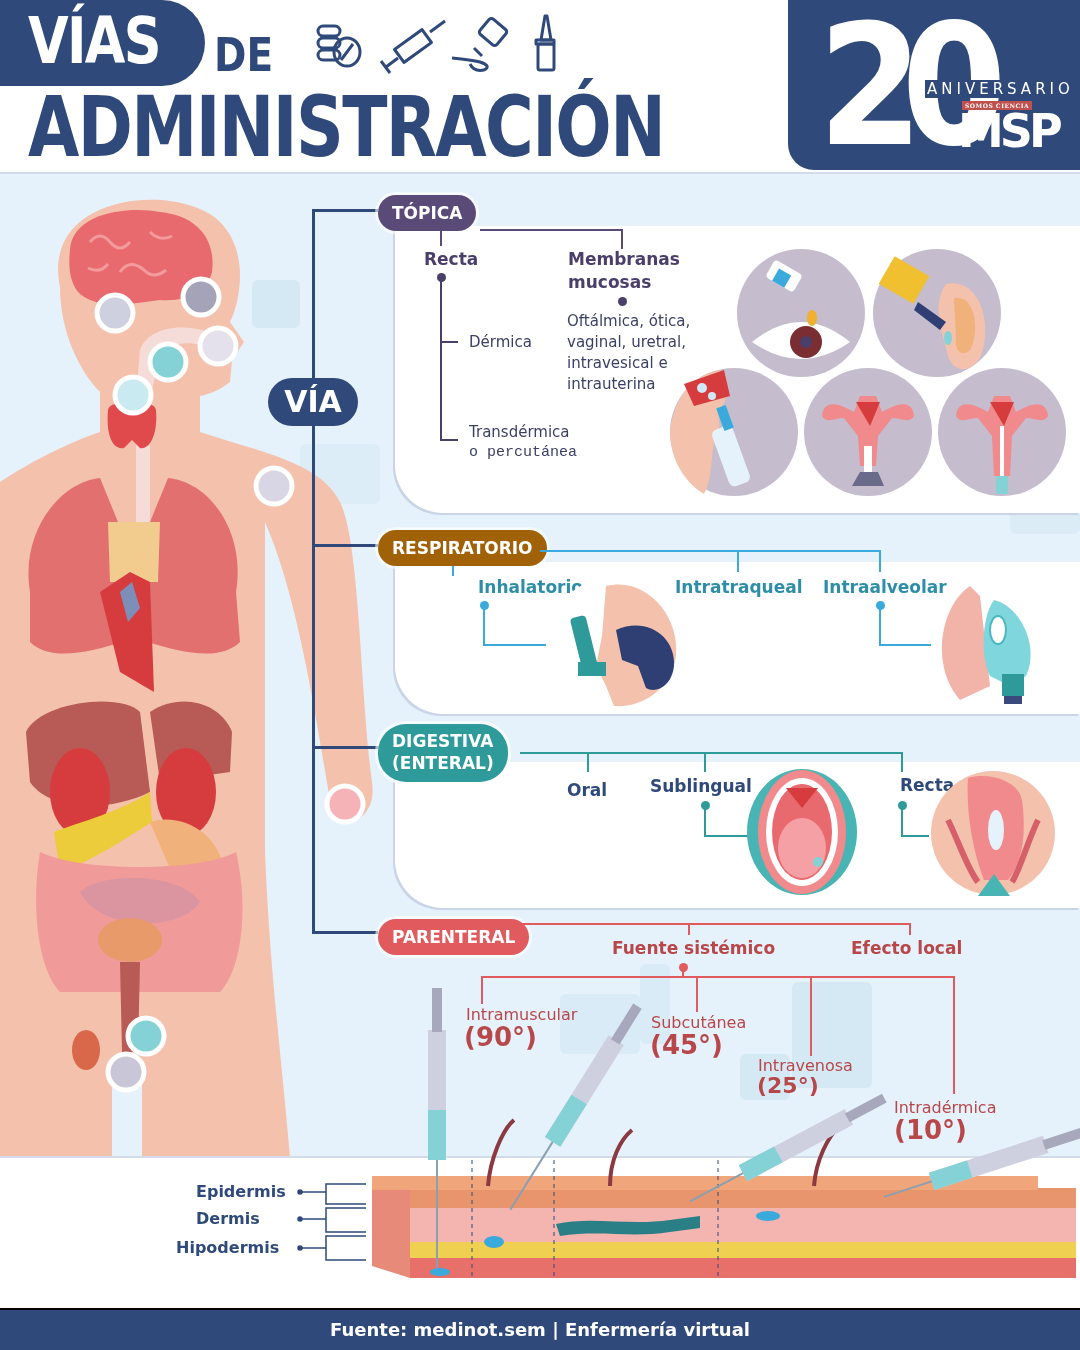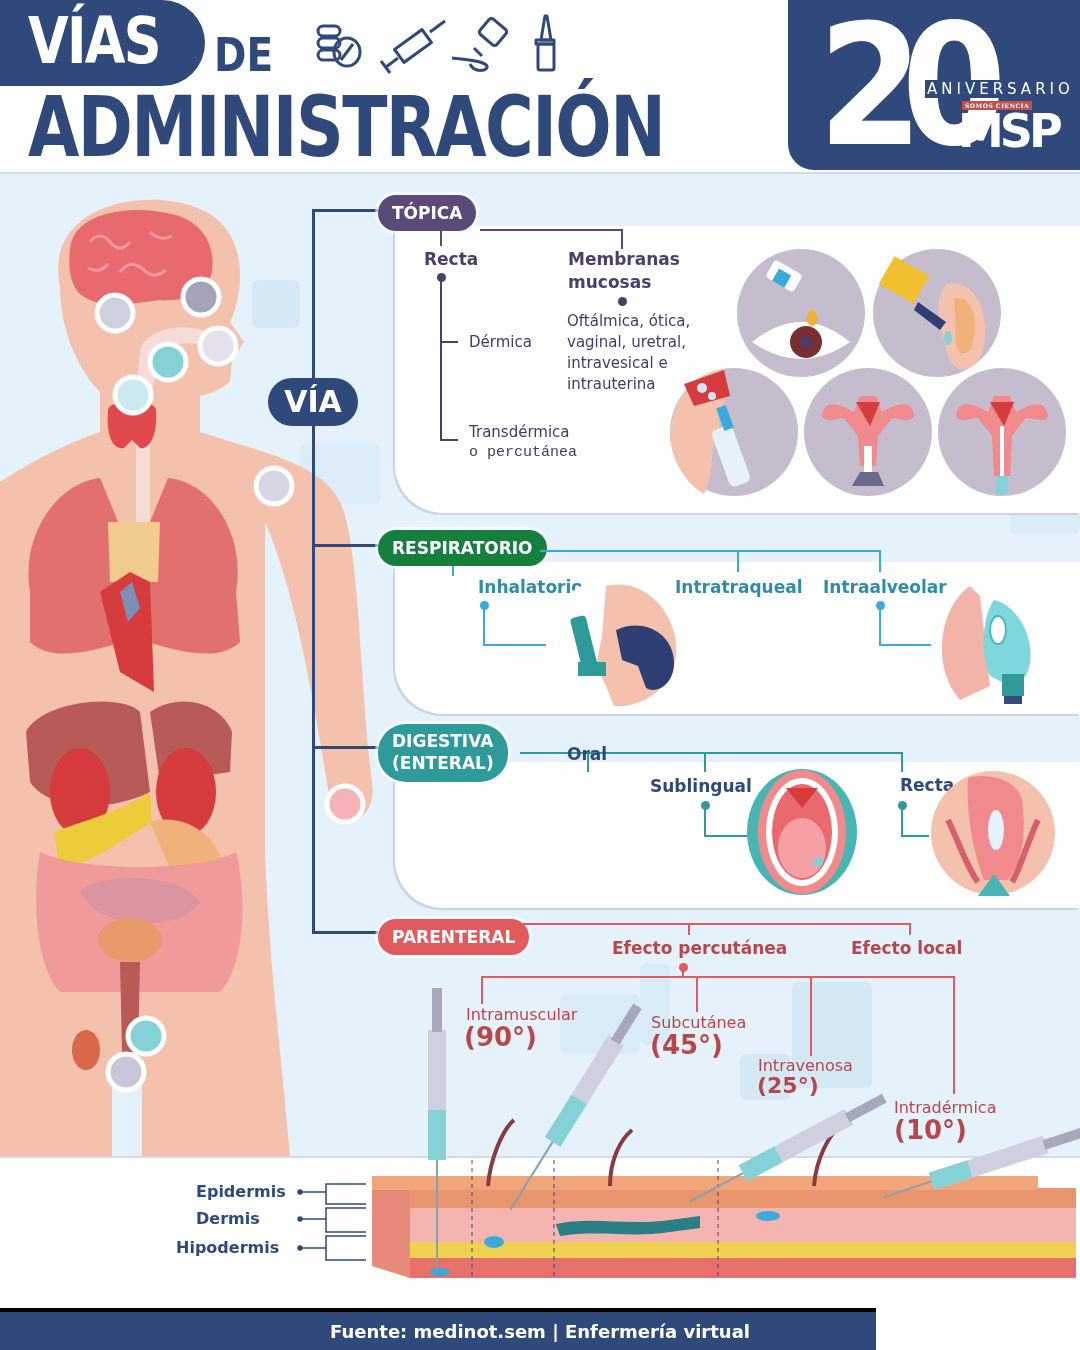--- a/index.html
+++ b/index.html
@@ -36,21 +36,21 @@
   .pill { position: absolute; color: #fff; font: bold 17px "DejaVu Sans", sans-serif; border-radius: 22px; padding: 0 14px; height: 36px; line-height: 36px; white-space: nowrap; box-shadow: 0 0 0 3px rgba(255,255,255,0.6); }
   .cline { position: absolute; }
   .lbl { position: absolute; font: bold 17px "DejaVu Sans", sans-serif; white-space: nowrap; }
   .txt { position: absolute; font: 15px "DejaVu Sans", sans-serif; color: #3a3f66; line-height: 22px; white-space: nowrap; }
   .dot { position: absolute; width: 9px; height: 9px; border-radius: 50%; }
 
   
   #skin-labels .sl { position: absolute; font: bold 16px "DejaVu Sans", sans-serif; color: #2f4a7a; text-align: left; white-space: nowrap; }
 
   
-  #footer { position: absolute; left: 0; top: 1308px; width: 876px; height: 42px; background: #2f4a7a; border-top: 4px solid #000000; }
+  #footer { position: absolute; left: 0; top: 1308px; width: 1080px; height: 42px; background: #2f4a7a; border-top: 2px solid #000000; }
   #footer-text { position: absolute; left: 0; top: 0; width: 1080px; text-align: center; font: bold 18px "DejaVu Sans", sans-serif; color: #ffffff; line-height: 40px; }
 </style>
 </head>
 <body>
 
 <div id="header">
   <div id="title-pill"></div>
   <div id="title-vias">VÍAS</div>
   <div id="title-de">DE</div>
   <div id="title-admin">ADMINISTRACIÓN</div>
@@ -208,21 +208,21 @@
   <g>
     <circle cx="338" cy="186" r="64" fill="#c5bccd"></circle>
     <path d="M292 170 C294 150 314 160 324 166 L330 150 L346 150 L352 166 C362 160 382 150 384 170 C380 178 370 172 362 172 L348 190 L346 230 L330 230 L328 190 L314 172 C306 172 296 178 292 170 Z" fill="#f08a8c"></path>
     <path d="M326 156 L350 156 L340 180 Z" fill="#d63c3e"></path>
     <rect x="336" y="180" width="4" height="56" fill="#ffffff"></rect>
     <rect x="332" y="230" width="12" height="18" fill="#84d2d6"></rect>
   </g>
 </svg>
 
 <div class="card" style="left:395px;top:562px;width:685px;height:152px;"></div>
-<div class="pill" style="left:378px;top:530px;background:#15803d;">RESPIRATORIO</div>
+<div class="pill" style="left:378px;top:530px;background:#a16207;">RESPIRATORIO</div>
 <div class="cline" style="left:540px;top:550px;width:340px;height:2px;background:#3aa9dc;"></div>
 <div class="cline" style="left:737px;top:550px;width:2px;height:22px;background:#3aa9dc;"></div>
 <div class="cline" style="left:879px;top:550px;width:2px;height:22px;background:#3aa9dc;"></div>
 <div class="cline" style="left:452px;top:566px;width:2px;height:10px;background:#3aa9dc;"></div>
 <div class="lbl" style="left:450px;top:577px;color:#2e8ea8;margin-left:28px;">Inhalatorio</div>
 <div class="lbl" style="left:675px;top:577px;color:#2e8ea8;">Intratraqueal</div>
 <div class="lbl" style="left:823px;top:577px;color:#2e8ea8;">Intraalveolar</div>
 <div class="dot" style="left:480px;top:601px;background:#3aa9dc;"></div>
 <div class="cline" style="left:483px;top:605px;width:2px;height:40px;background:#3aa9dc;"></div>
 <div class="cline" style="left:483px;top:644px;width:63px;height:2px;background:#3aa9dc;"></div>
@@ -247,21 +247,21 @@
 
 <div class="card" style="left:395px;top:762px;width:685px;height:146px;"></div>
 <div class="pill" style="left:378px;top:724px;height:58px;line-height:22px;padding-top:6px;background:#2e9a9a;border-radius:28px;">
   <div>DIGESTIVA</div>
   <div>(ENTERAL)</div>
 </div>
 <div class="cline" style="left:520px;top:752px;width:382px;height:2px;background:#2e9a9a;"></div>
 <div class="cline" style="left:587px;top:752px;width:2px;height:20px;background:#2e9a9a;"></div>
 <div class="cline" style="left:704px;top:752px;width:2px;height:20px;background:#2e9a9a;"></div>
 <div class="cline" style="left:901px;top:752px;width:2px;height:20px;background:#2e9a9a;"></div>
-<div class="lbl" style="left:567px;top:744px;color:#2f4a7a;">Oral</div>
+<div class="lbl" style="left:567px;top:780px;color:#2f4a7a;">Oral</div>
 <div class="lbl" style="left:650px;top:776px;color:#2f4a7a;">Sublingual</div>
 <div class="lbl" style="left:900px;top:775px;color:#2f4a7a;">Recta</div>
 <div class="dot" style="left:701px;top:801px;background:#2e9a9a;"></div>
 <div class="cline" style="left:704px;top:805px;width:2px;height:30px;background:#2e9a9a;"></div>
 <div class="cline" style="left:704px;top:835px;width:44px;height:2px;background:#2e9a9a;"></div>
 <div class="dot" style="left:898px;top:801px;background:#2e9a9a;"></div>
 <div class="cline" style="left:901px;top:805px;width:2px;height:30px;background:#2e9a9a;"></div>
 <div class="cline" style="left:901px;top:835px;width:28px;height:2px;background:#2e9a9a;"></div>
 <svg class="abs" style="left:746px;top:768px;" width="112" height="128" viewBox="0 0 112 128">
   <ellipse cx="56" cy="64" rx="55" ry="63" fill="#48b4b4"></ellipse>
@@ -278,21 +278,21 @@
   <path d="M20 50 C30 70 40 100 50 112" stroke="#d6606a" stroke-width="6" fill="none"></path>
   <path d="M110 50 C100 70 92 100 84 112" stroke="#d6606a" stroke-width="6" fill="none"></path>
   <ellipse cx="68" cy="60" rx="8" ry="20" fill="#e6f2fb"></ellipse>
   <path d="M50 126 L66 104 L82 126 Z" fill="#48b4b4"></path>
 </svg>
 
 <div class="pill" style="left:378px;top:919px;background:#e05a5e;">PARENTERAL</div>
 <div class="cline" style="left:522px;top:923px;width:388px;height:2px;background:#e05a5e;"></div>
 <div class="cline" style="left:688px;top:923px;width:2px;height:12px;background:#e05a5e;"></div>
 <div class="cline" style="left:909px;top:923px;width:2px;height:12px;background:#e05a5e;"></div>
-<div class="lbl" style="left:612px;top:938px;color:#b8474a;">Efecto percutánea</div>
+<div class="lbl" style="left:612px;top:938px;color:#b8474a;">Fuente sistémico</div>
 <div class="lbl" style="left:851px;top:938px;color:#b8474a;">Efecto local</div>
 <div class="dot" style="left:679px;top:963px;background:#e05a5e;"></div>
 <div class="cline" style="left:682px;top:967px;width:2px;height:10px;background:#e05a5e;"></div>
 <div class="cline" style="left:481px;top:976px;width:473px;height:2px;background:#e05a5e;"></div>
 <div class="cline" style="left:481px;top:976px;width:2px;height:28px;background:#e05a5e;"></div>
 <div class="cline" style="left:696px;top:976px;width:2px;height:36px;background:#e05a5e;"></div>
 <div class="cline" style="left:810px;top:976px;width:2px;height:80px;background:#e05a5e;"></div>
 <div class="cline" style="left:953px;top:976px;width:2px;height:118px;background:#e05a5e;"></div>
 
 <div class="lbl" style="left:466px;top:1005px;font-size:16px;font-weight:normal;color:#b8474a;">Intramuscular</div>

